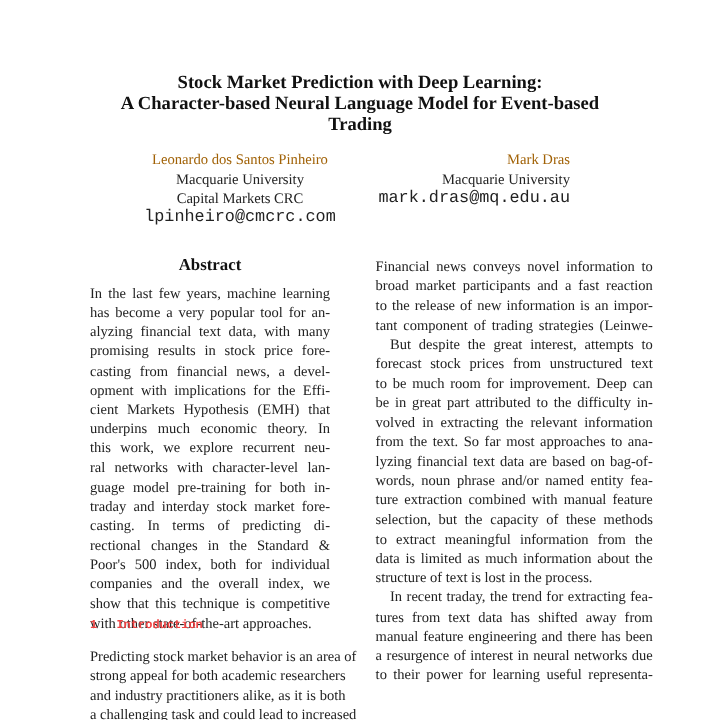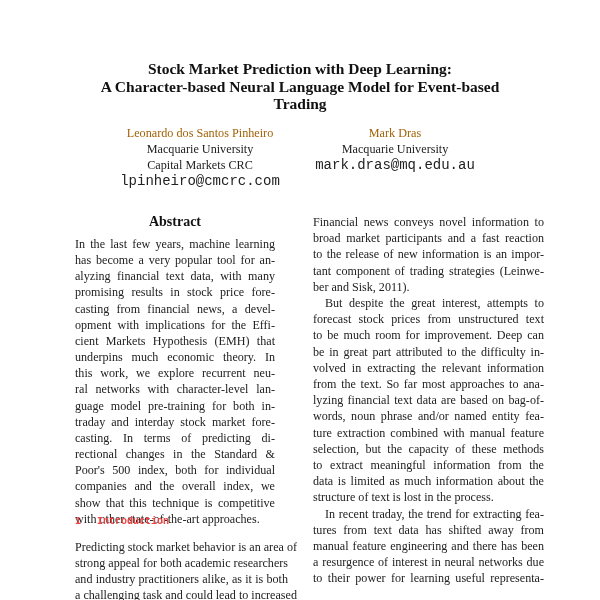--- a/index.html
+++ b/index.html
@@ -2,21 +2,21 @@
 <html><head>
   <meta charset="utf-8">
   <style>
     html, body { margin: 0; padding: 0; background: #ffffff; }
     body { width: 600px; height: 600px; overflow: hidden; position: relative; font-family: "DejaVu Serif", "Liberation Serif", serif; color: #1a1a1a; }
     .title { position: absolute; left: 40px; right: 40px; top: 60px; text-align: center; font-family: "Liberation Serif", serif; font-weight: bold; font-size: 15.5px; line-height: 17.5px; color: #111; }
     .author { position: absolute; top: 125px; text-align: center; font-family: "Liberation Serif", serif; font-size: 12.2px; line-height: 16px; color: #222; }
     .author .name { font-weight: normal; color: #a16207; }
     .author .email { font-family: "Liberation Mono", monospace; font-size: 14px; }
     .author1 { left: 100px; width: 200px; }
-    .author2 { left: 315px; width: 160px; }
+    .author2 { left: 315px; width: 160px; text-align: right; }
     .abs-heading { position: absolute; top: 214px; left: 62px; width: 226px; text-align: center; font-family: "Liberation Serif", serif; font-weight: bold; font-size: 14px; color: #111; }
     .abstract { position: absolute; top: 236px; left: 75px; width: 200px; font-family: "Liberation Serif", serif; font-size: 12.1px; line-height: 16.15px; text-align: justify; color: #222; }
     .sec-heading { position: absolute; top: 516px; left: 75px; font-family: Liberation Mono, monospace; font-weight: bold; font-size: 10px; color: #ef4444; }
     .sec-heading .num { display: inline-block; width: 22px; }
     .intro { position: absolute; top: 539px; left: 75px; width: 213px; font-family: "Liberation Serif", serif; font-size: 12.1px; line-height: 16.15px; text-align: justify; color: #222; }
     .right-text { position: absolute; top: 214px; left: 313px; width: 231px; font-family: "Liberation Serif", serif; font-size: 12.1px; line-height: 16.2px; text-align: justify; color: #222; }
     .line { display: block; text-align-last: justify; white-space: nowrap; }
     .line.last { text-align-last: left; }
   </style>
 </head>
@@ -73,21 +73,20 @@
     <span class="line">strong appeal for both academic researchers</span>
     <span class="line">and industry practitioners alike, as it is both</span>
     <span class="line">a challenging task and could lead to increased</span>
   </div>
 
 <div class="right-text" id="right-body">
     <span class="line">Financial news conveys novel information to</span>
     <span class="line">broad market participants and a fast reaction</span>
     <span class="line">to the release of new information is an impor-</span>
     <span class="line">tant component of trading strategies (Leinwe-</span>
-    <span class="line last">ber and Sisk, 2011).</span>
     <span class="line" style="padding-left: 12px;">But despite the great interest, attempts to</span>
     <span class="line">forecast stock prices from unstructured text</span>
     <span class="line">to be much room for improvement.  Deep can</span>
     <span class="line">be in great part attributed to the difficulty in-</span>
     <span class="line">volved in extracting the relevant information</span>
     <span class="line">from the text. So far most approaches to ana-</span>
     <span class="line">lyzing financial text data are based on bag-of-</span>
     <span class="line">words, noun phrase and/or named entity fea-</span>
     <span class="line">ture extraction combined with manual feature</span>
     <span class="line">selection, but the capacity of these methods</span>

